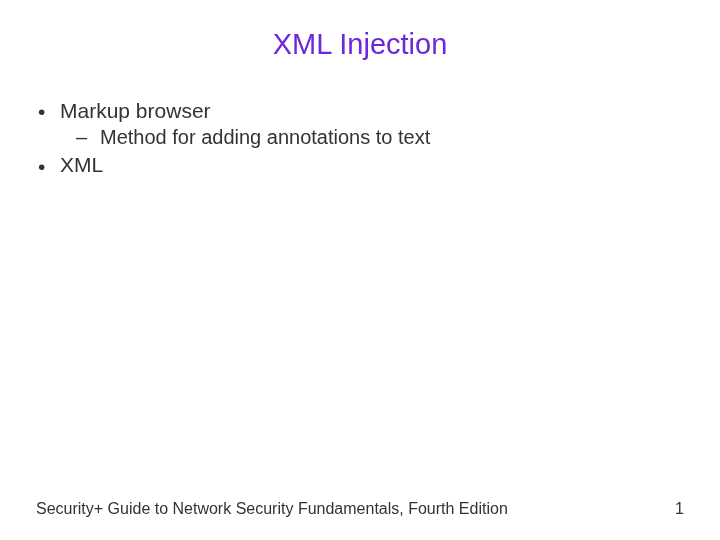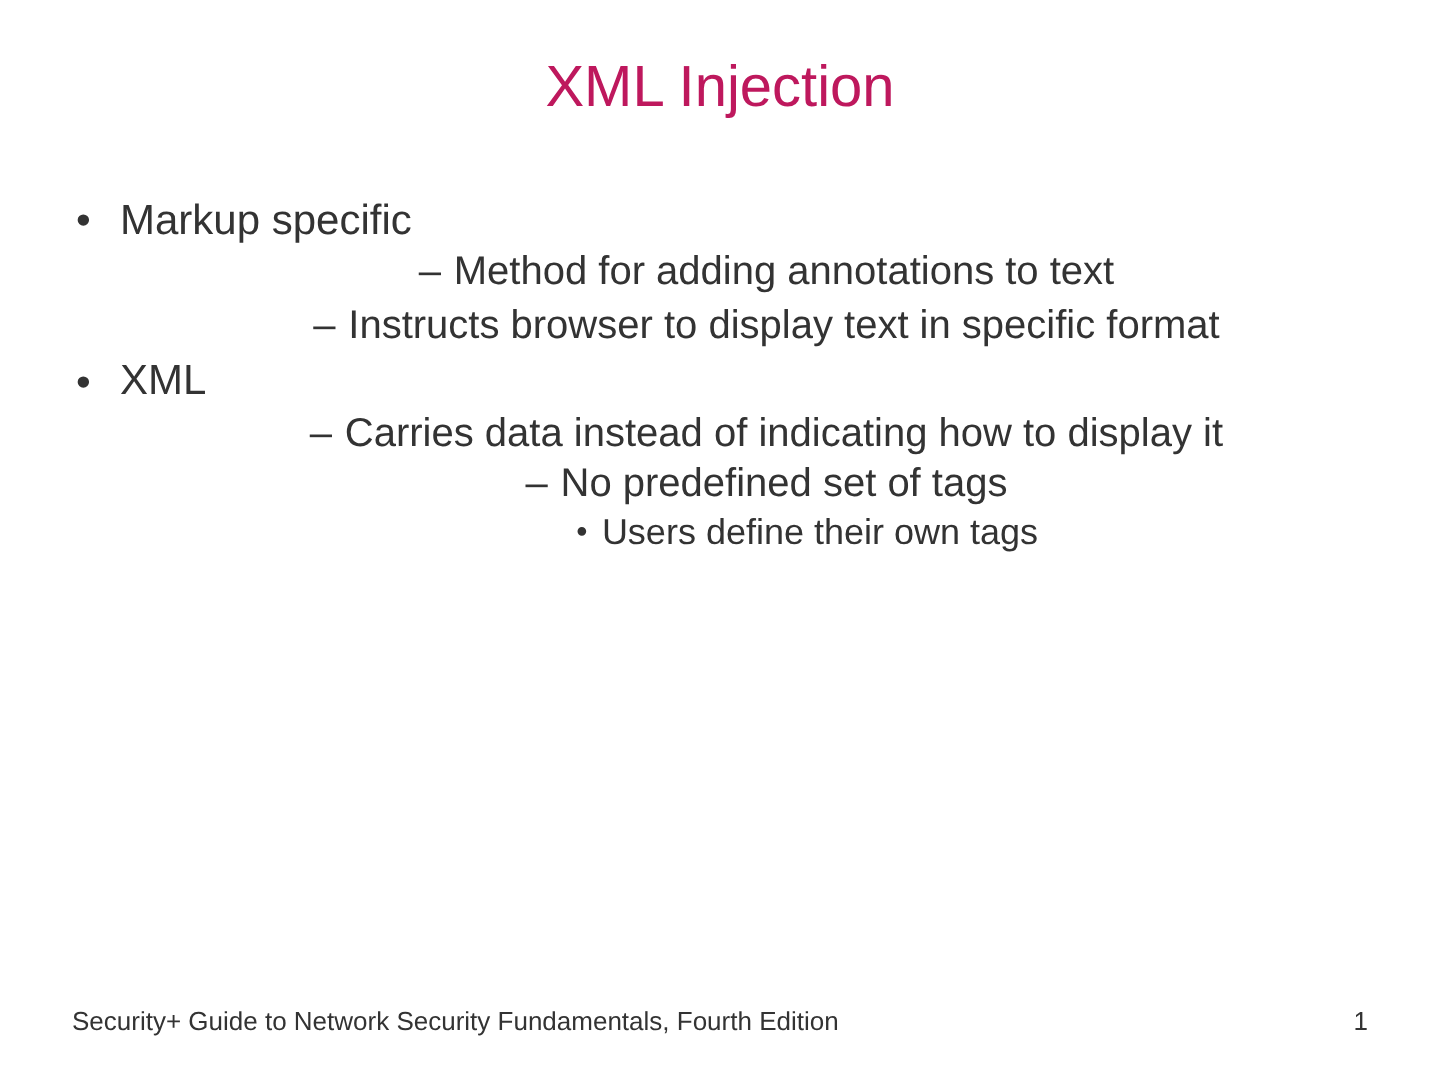--- a/index.html
+++ b/index.html
@@ -9,41 +9,40 @@
     background: #fff;
     font-family: Arial, Helvetica, sans-serif;
     color: #333;
     position: relative;
     padding: 28px 36px 0 36px;
   }
   .title {
     text-align: center;
     font-size: 29px;
     font-weight: 400;
-    color: #be185d;
+    color: #6d28d9;
     margin-bottom: 38px;
   }
   ul { list-style: none; }
   .lvl1 > li {
     font-size: 21px;
     color: #333;
     margin-bottom: 4px;
   }
   .lvl1 > li > .row::before {
     content: "•";
     display: inline-block;
     width: 22px;
     margin-left: 2px;
     font-size: 21px;
     vertical-align: middle;
   }
   .lvl2 {
     margin-top: 2px;
     margin-bottom: 4px;
-    text-align: center;
   }
   .lvl2 > li {
     font-size: 20px;
     color: #333;
     margin-bottom: 2px;
   }
   .lvl2 > li > .row::before {
     content: "–";
     display: inline-block;
     width: 24px;
@@ -66,59 +65,43 @@
     vertical-align: middle;
   }
   .footer {
     position: absolute;
     bottom: 22px;
     left: 36px;
     right: 36px;
     display: flex;
     justify-content: space-between;
     align-items: baseline;
-    font-size: 13px;
+    font-size: 16px;
     color: #333;
   }
 </style>
 </head>
 <body>
 
 <h1 class="title">XML Injection</h1>
 
 <ul class="lvl1">
   <li>
-    <span class="row"><span>Markup specific</span></span>
+    <span class="row"><span>Markup browser</span></span>
     <ul class="lvl2">
       <li>
         <span class="row"><span>Method for adding annotations to text</span></span>
       </li>
     </ul>
   </li>
   <li>
     <ul class="lvl2">
-      <li>
-        <span class="row"><span>Instructs browser to display text in specific format</span></span>
-      </li>
     </ul>
   </li>
   <li>
     <span class="row"><span>XML</span></span>
-    <ul class="lvl2">
-      <li>
-        <span class="row"><span>Carries data instead of indicating how to display it</span></span>
-      </li>
-      <li>
-        <span class="row"><span>No predefined set of tags</span></span>
-        <ul class="lvl3">
-          <li>
-            <span class="row"><span>Users define their own tags</span></span>
-          </li>
-        </ul>
-      </li>
-    </ul>
   </li>
 </ul>
 
 <div class="footer">
   <span>Security+ Guide to Network Security Fundamentals, Fourth Edition</span>
   <span>1</span>
 </div>
 
 </body></html>

